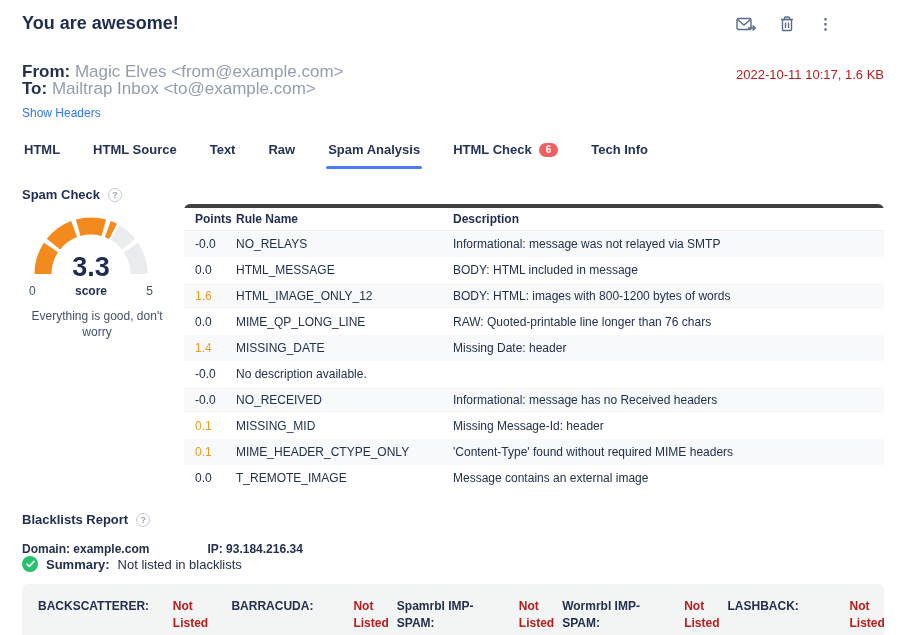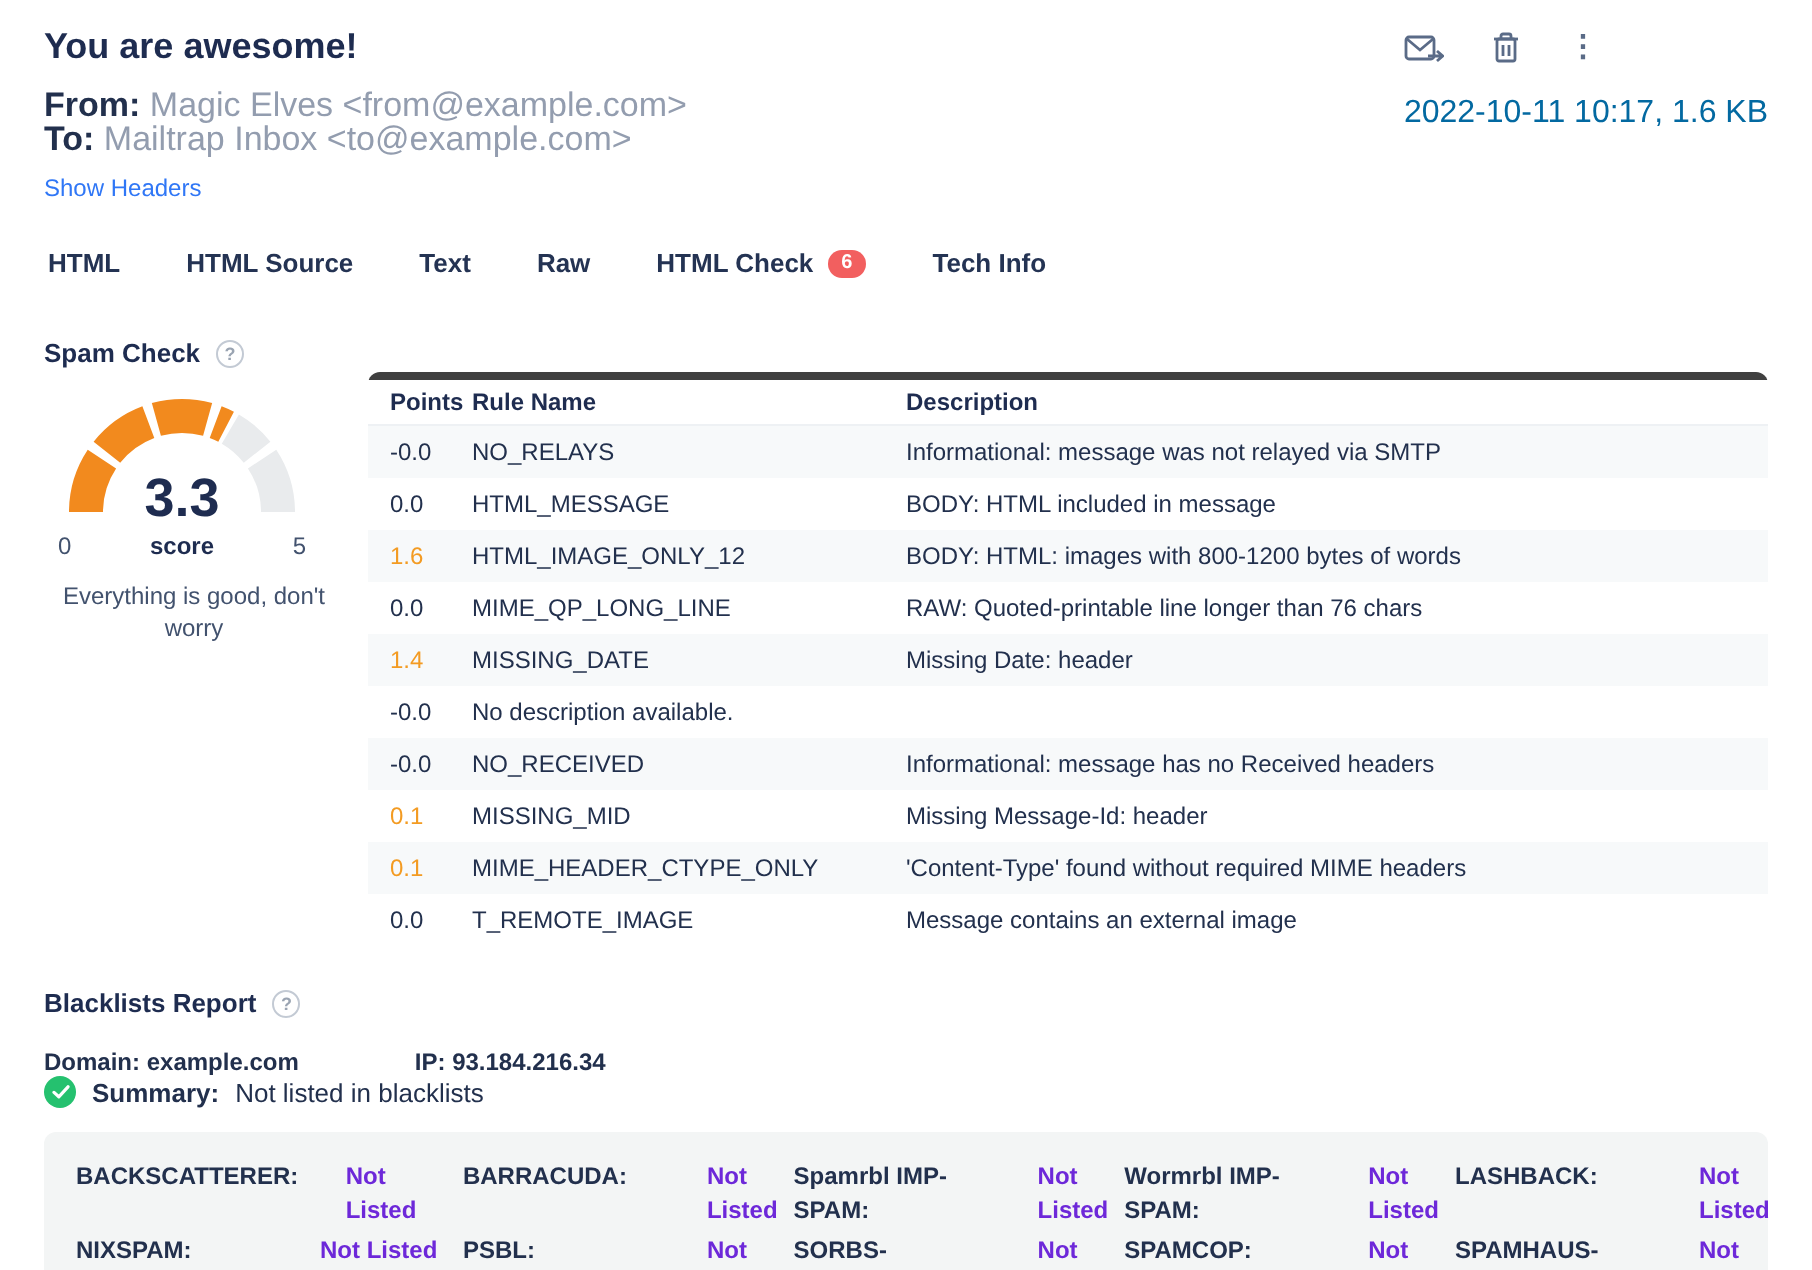--- a/index.html
+++ b/index.html
@@ -1,30 +1,30 @@
 <!DOCTYPE html>
 <html><head>
 <meta charset="utf-8">
 <style>
   * { margin:0; padding:0; box-sizing:border-box; }
   html,body { width:906px; height:635px; background:#ffffff;
     font-family:"Liberation Sans", sans-serif; color:#22304d; }
   .page { padding:10px 22px 12px; }
 
   
-  .header { display:grid; grid-template-columns:1fr auto; align-items:start; }
+  .header { display:grid; grid-template-columns:1fr auto; align-items:start;gap:19px; }
   .title { font-size:18px; font-weight:bold; color:#1e2c50; padding-top:3px; }
   .action-icons { display:flex; gap:24px; align-items:center; padding-top:6px; color:#5a6b87; }
   .action-icons svg { display:block; }
   .icon-btn { cursor:pointer; }
   .kebab { font-size:15px; font-weight:bold; color:#5a6b87; line-height:14px; letter-spacing:0; }
   .fromto { margin-top:10px; font-size:17px; line-height:17px; }
   .fromto .lbl { font-weight:bold; color:#22304d; }
   .fromto .val { color:#939daf; }
-  .meta { font-size:16px; color:#0369a1; margin-top:14px; text-align:right; }
+  .meta { font-size:13px; color:#b91c1c; margin-top:14px; text-align:right; }
   .show-headers { display:inline-block; margin-top:9px; font-size:12px; color:#3077f6; cursor:pointer; }
 
   
   .tabs { display:flex; gap:29px; margin-top:15px; }
   .tab { position:relative; font-size:13px; font-weight:600; color:#243353;
          padding:6px 2px 12px; cursor:pointer; display:flex; align-items:center; }
   .tab.active { font-weight:bold; }
   .tab.active::after { content:""; position:absolute; left:0; right:0; bottom:0;
          height:3px; border-radius:3px; background:#4a7cfa; }
   .tab .badge { margin-left:7px; background:#f25f5f; color:#fff; font-size:10px;
@@ -64,21 +64,21 @@
   .bl-meta { display:flex; gap:58px; margin-top:15px; font-size:12px; font-weight:bold; color:#22304d; }
   .bl-summary { display:flex; align-items:center; gap:8px; font-size:13px; }
   .check { width:16px; height:16px; border-radius:50%; background:#25c16f; color:#fff;
          display:inline-flex; align-items:center; justify-content:center; }
   .bl-summary .lbl { font-weight:bold; }
   .bl-panel { margin-top:12px; background:#f3f5f5; border-radius:6px;
          padding:14px 16px 16px; display:grid; grid-template-columns:repeat(5,1fr);
          row-gap:3px; column-gap:8px; font-size:12px; font-weight:bold; }
   .bl-cell { display:flex; line-height:17px; }
   .bl-name { color:#22304d; min-width:87px; padding-right:4px; }
-  .bl-status { color:#6d28d9;margin-left:35px; }
+  .bl-status { color:#b91c1c;margin-left:35px; }
 </style>
 </head>
 <body>
 
 <div class="page">
 
   
   <div class="header">
     <div class="title">You are awesome!</div>
     <div class="action-icons">
@@ -128,20 +128,24 @@
     <div class="tab">
       <span class="tab-label">Text</span>
 
     </div>
 
     <div class="tab">
       <span class="tab-label">Raw</span>
 
     </div>
 
+    <div class="tab active">
+      <span class="tab-label">Spam Analysis</span>
+
+    </div>
 
     <div class="tab">
       <span class="tab-label">HTML Check</span>
       <span class="badge">6</span>
     </div>
 
     <div class="tab">
       <span class="tab-label">Tech Info</span>
 
     </div>

